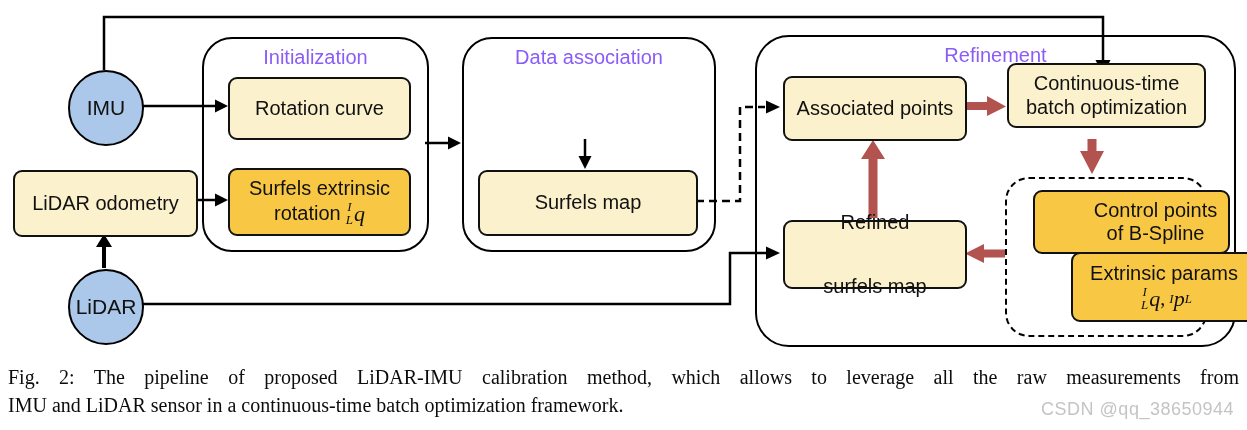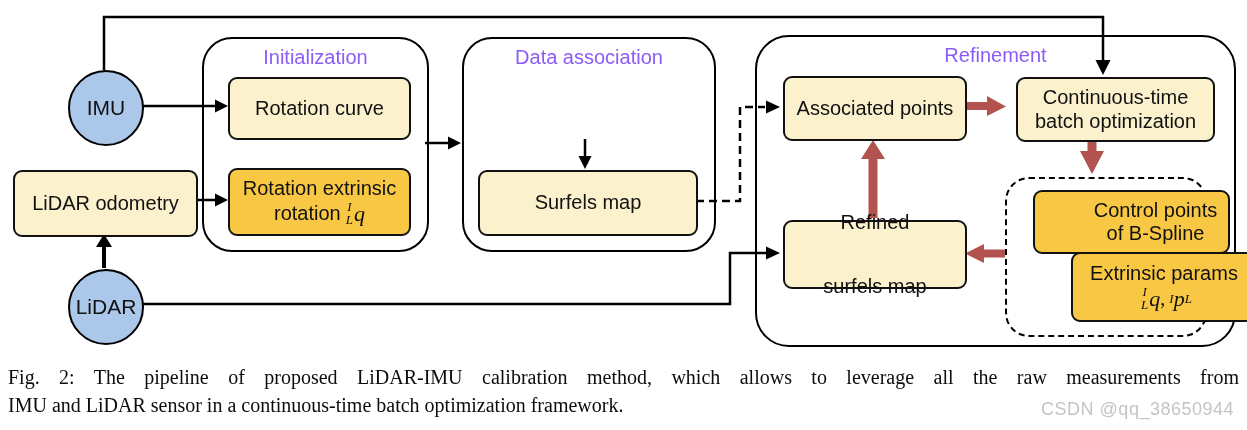--- a/index.html
+++ b/index.html
@@ -125,41 +125,41 @@
 
   <div class="node" style="left:13px;top:170px;width:181px;height:63px;">
     <span>LiDAR odometry</span>
   </div>
 
   <div class="node" style="left:228px;top:77px;width:179px;height:59px;">
     <span>Rotation curve</span>
   </div>
 
   <div class="node orange" style="left:228px;top:168px;width:179px;height:64px;">
-    <div>Rotation extrinsic</div>
+    <div>Surfels extrinsic</div>
     <div class="mathline">
       <span>rotation</span>
         <span class="mstack">
           <span>I</span>
           <span>L</span>
         </span>
         <span class="mvar">q</span>
     </div>
   </div>
 
 
   <div class="node" style="left:478px;top:170px;width:216px;height:62px;">
     <span>Surfels map</span>
   </div>
 
   <div class="node" style="left:783px;top:76px;width:180px;height:61px;">
     <span>Associated points</span>
   </div>
 
-  <div class="node" style="left:1007px;top:77px;width:195px;height:61px;margin-left:9px;">
+  <div class="node" style="left:1007px;top:63px;width:195px;height:61px;">
     <div>Continuous-time</div>
     <div>batch optimization</div>
   </div>
 
   <div class="node orange" style="left:1033px;top:190px;width:145px;height:60px;padding-left:48px;">
     <div>Control points</div>
     <div>of B-Spline</div>
   </div>
 
   <div class="node orange" style="left:1071px;top:252px;width:182px;height:66px;">

